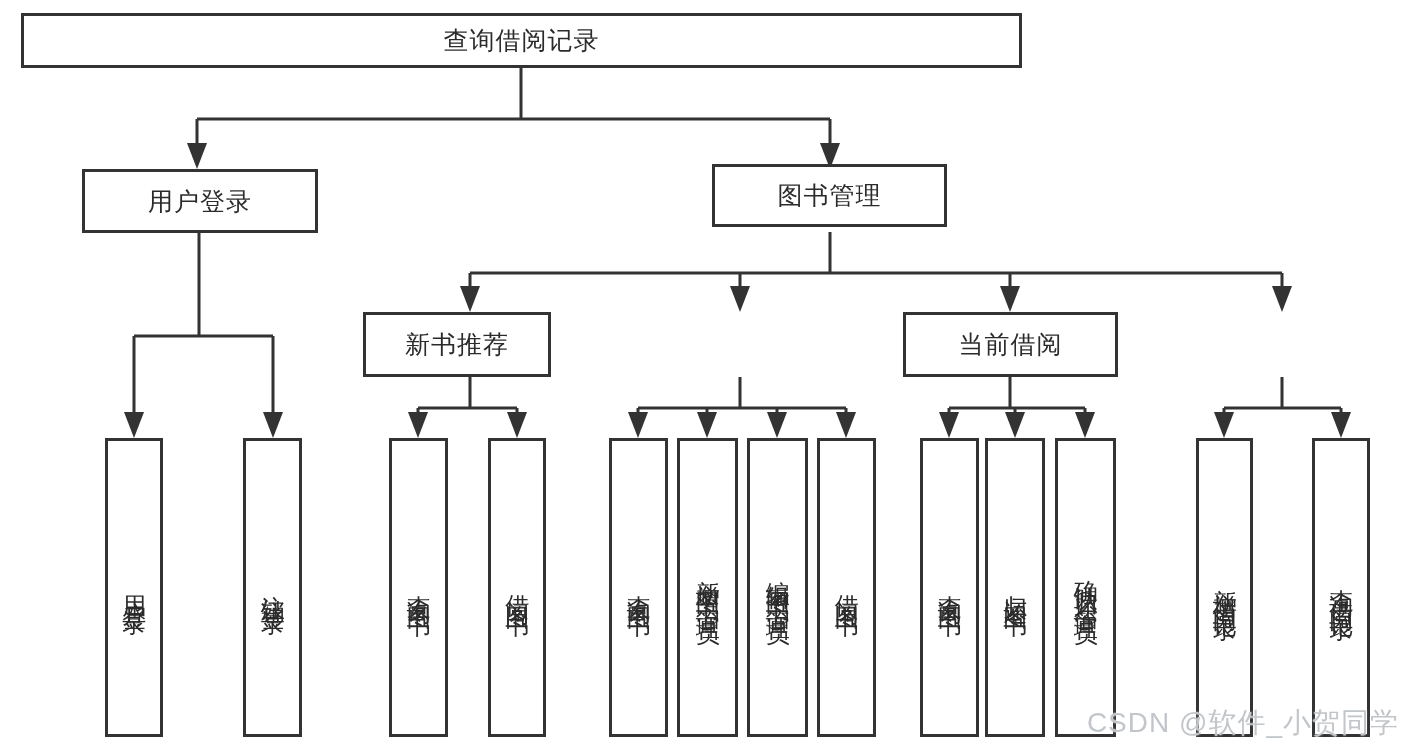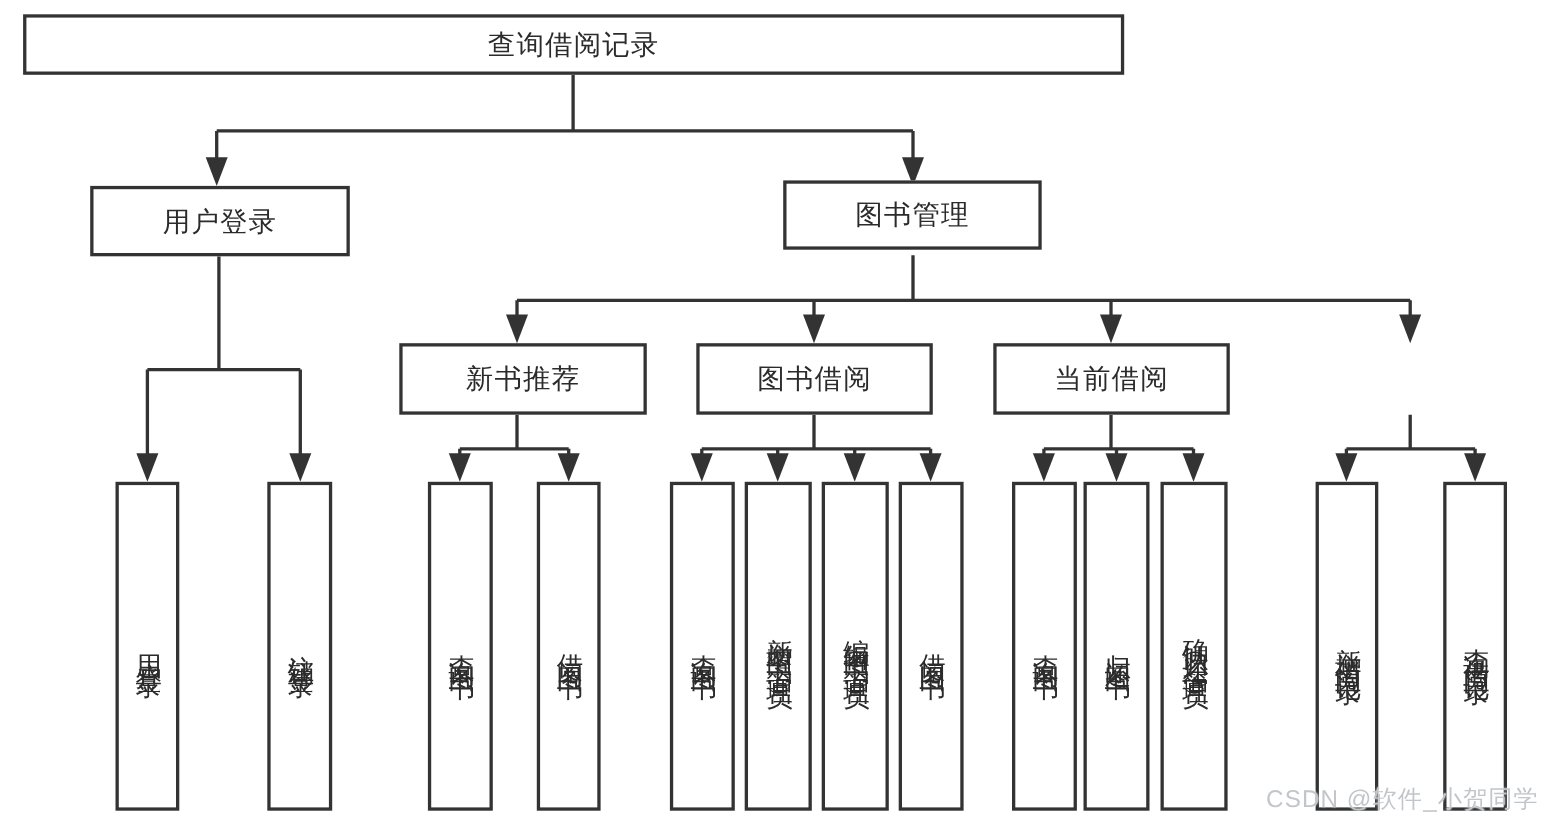--- a/index.html
+++ b/index.html
@@ -43,21 +43,21 @@
     line-height: 1.1;
     letter-spacing: 6px;
     white-space: nowrap;
   }
   
   .n-root   { left: 21px;  top: 13px;  width: 1001px; height: 55px; }
   
   .n-user   { left: 82px;  top: 169px; width: 236px; height: 64px; }
   .n-mgmt   { left: 712px; top: 164px; width: 235px; height: 63px; }
   
-  .n-newbook{ left: 363px; top: 312px; width: 225px; height: 65px; }
+  .n-newbook{ left: 363px; top: 312px; width: 188px; height: 65px; }
   .n-borrow { left: 633px; top: 312px; width: 215px; height: 65px; }
   .n-current{ left: 903px; top: 312px; width: 215px; height: 65px; }
   .n-record { left: 1173px;top: 312px; width: 219px; height: 65px; }
   
   .leaf { top: 438px; height: 299px; }
   .n-a1 { left: 105px;  width: 58px; }
   .n-a2 { left: 243px;  width: 59px; }
   .n-b1 { left: 389px;  width: 59px; }
   .n-b2 { left: 488px;  width: 58px; }
   .n-c1 { left: 609px;  width: 59px; }
@@ -67,21 +67,21 @@
   .n-d1 { left: 920px;  width: 59px; }
   .n-d2 { left: 985px;  width: 60px; }
   .n-d3 { left: 1055px; width: 61px; }
   .n-e1 { left: 1196px; width: 57px; }
   .n-e2 { left: 1312px; width: 58px; }
 
   #watermark {
     position: absolute;
     right: 6px;
     bottom: 5px;
-    font-size: 22px;
+    font-size: 28px;
     color: #c2c6ca;
     text-shadow: 0 0 2px #ffffff;
     z-index: 10;
     letter-spacing: 1px;
   }
 </style>
 </head>
 <body>
 
 <div id="canvas">
@@ -157,23 +157,20 @@
   <div class="node h n-user">
     <span class="lbl">用户登录</span>
   </div>
   <div class="node h n-mgmt">
     <span class="lbl">图书管理</span>
   </div>
 
   <div class="node h n-newbook">
     <span class="lbl">新书推荐</span>
   </div>
-  <div class="node h n-borrow">
-    <span class="lbl">图书借阅</span>
-  </div>
   <div class="node h n-current">
     <span class="lbl">当前借阅</span>
   </div>
 
   <div class="node v leaf n-a1">
     <span class="lbl">用户登录</span>
   </div>
   <div class="node v leaf n-a2">
     <span class="lbl">注销登录</span>
   </div>

